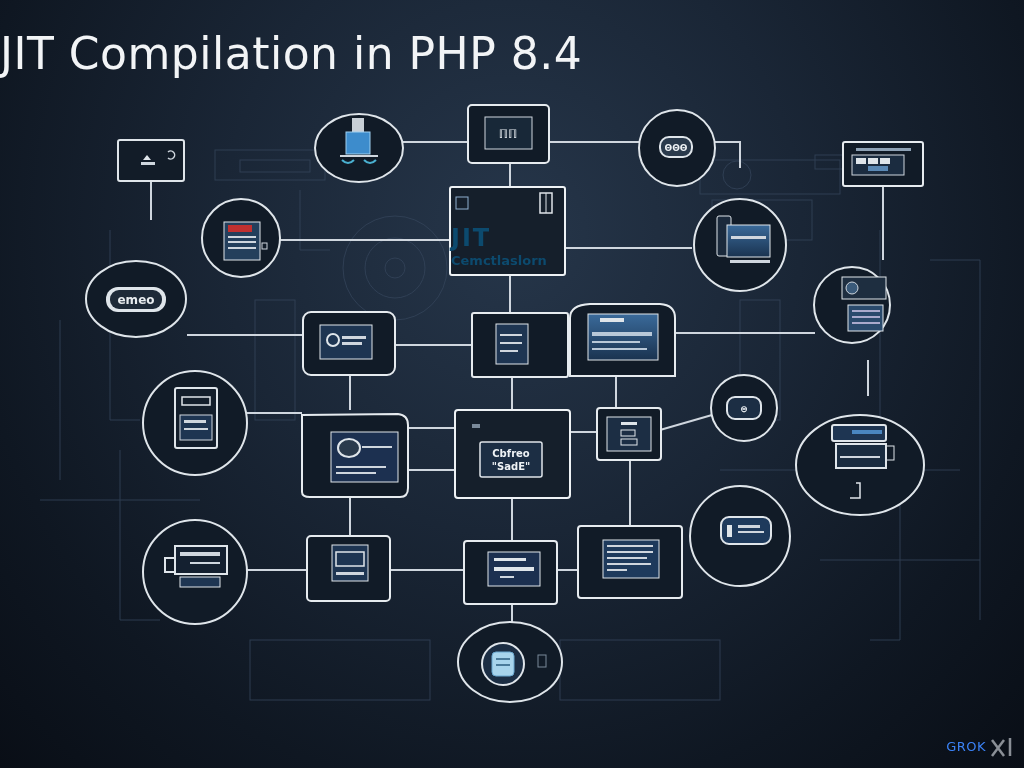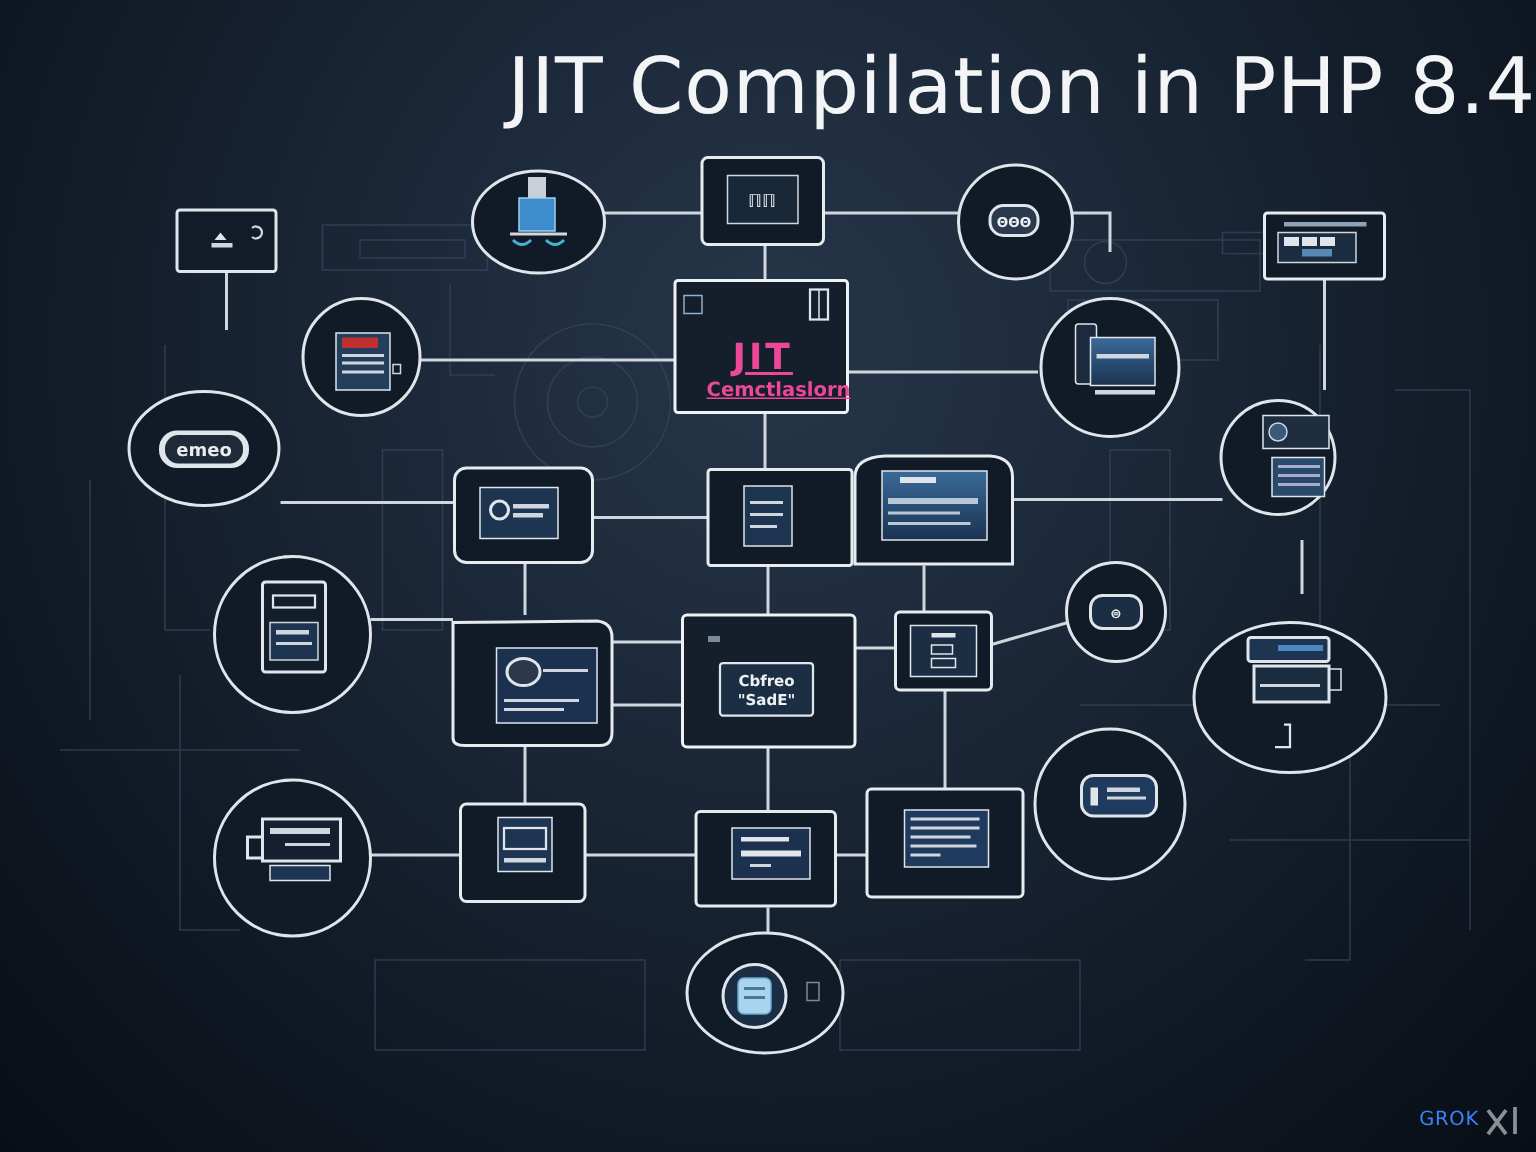--- a/index.html
+++ b/index.html
@@ -1,22 +1,22 @@
 <!DOCTYPE html>
 <html><head>
 <meta charset="utf-8">
 <style>
   html,body{margin:0;padding:0;}
   body{width:1024px;height:768px;overflow:hidden;position:relative;
     background:radial-gradient(ellipse at 50% 30%, #26364a 0%, #1a2636 40%, #0f1722 75%, #090e16 100%);
     font-family:"DejaVu Sans","Liberation Sans",sans-serif;}
-  .title{position:absolute;left:0;top:28px;width:1024px;text-align:right;color:#f2f4f6;
-    font-size:52px;font-weight:normal;letter-spacing:0.5px;}
+  .title{position:absolute;left:0;top:28px;width:1024px;text-align:left;color:#f2f4f6;
+    font-size:44px;font-weight:normal;letter-spacing:0.5px;}
   svg.canvas{position:absolute;left:0;top:0;}
-  .lbl{position:absolute;color:#ec4899;text-align:center;text-decoration:underline;}
+  .lbl{position:absolute;color:#0c4a6e;}
   .jit1{left:451px;top:224px;width:115px;font-size:24px;font-weight:bold;letter-spacing:2px;}
   .jit2{left:451px;top:253px;width:136px;font-size:13px;font-weight:bold;}
   .watermark{position:absolute;right:38px;top:739px;color:#3b82f6;font-size:13px;letter-spacing:0.5px;}
 </style>
 </head>
 <body>
 
 <svg class="canvas" width="1024" height="768" viewBox="0 0 1024 768">
   <defs>
     <linearGradient id="scr" x1="0" y1="0" x2="0" y2="1">

